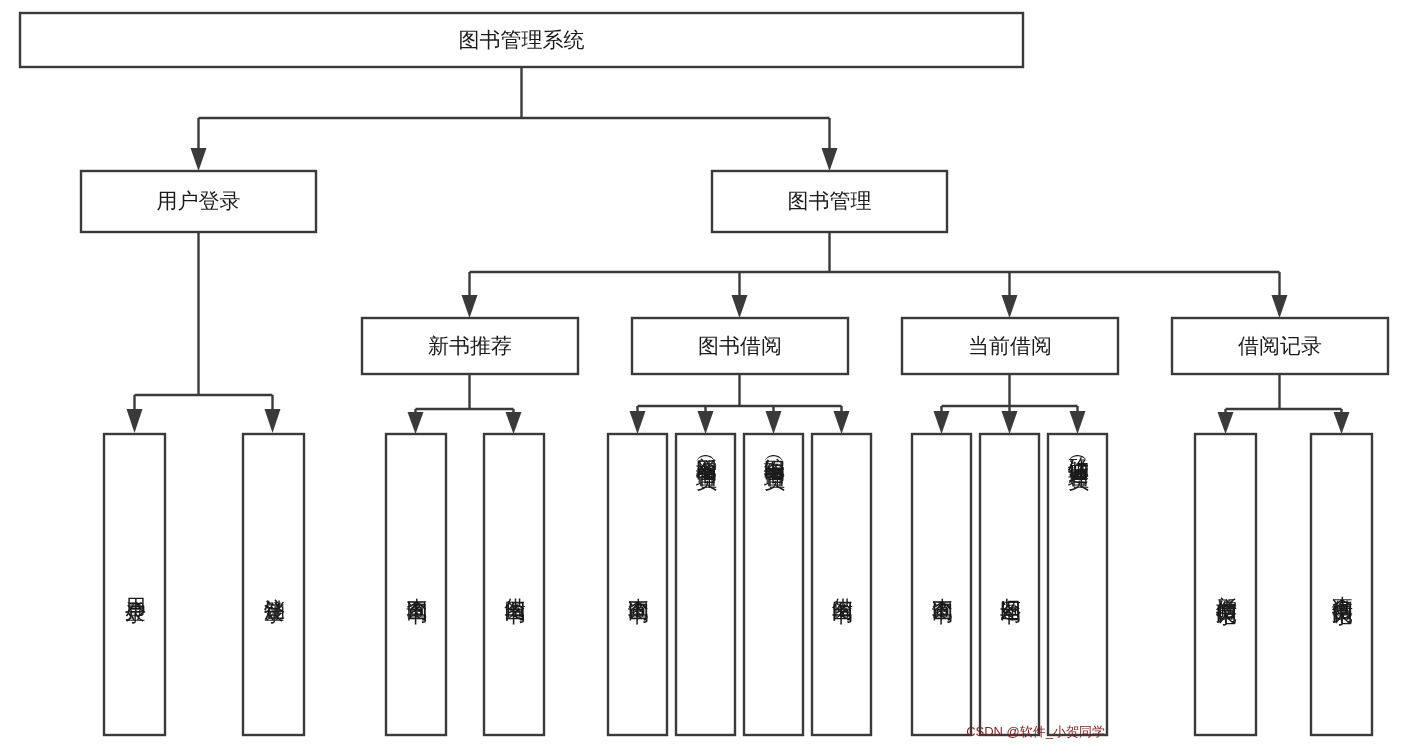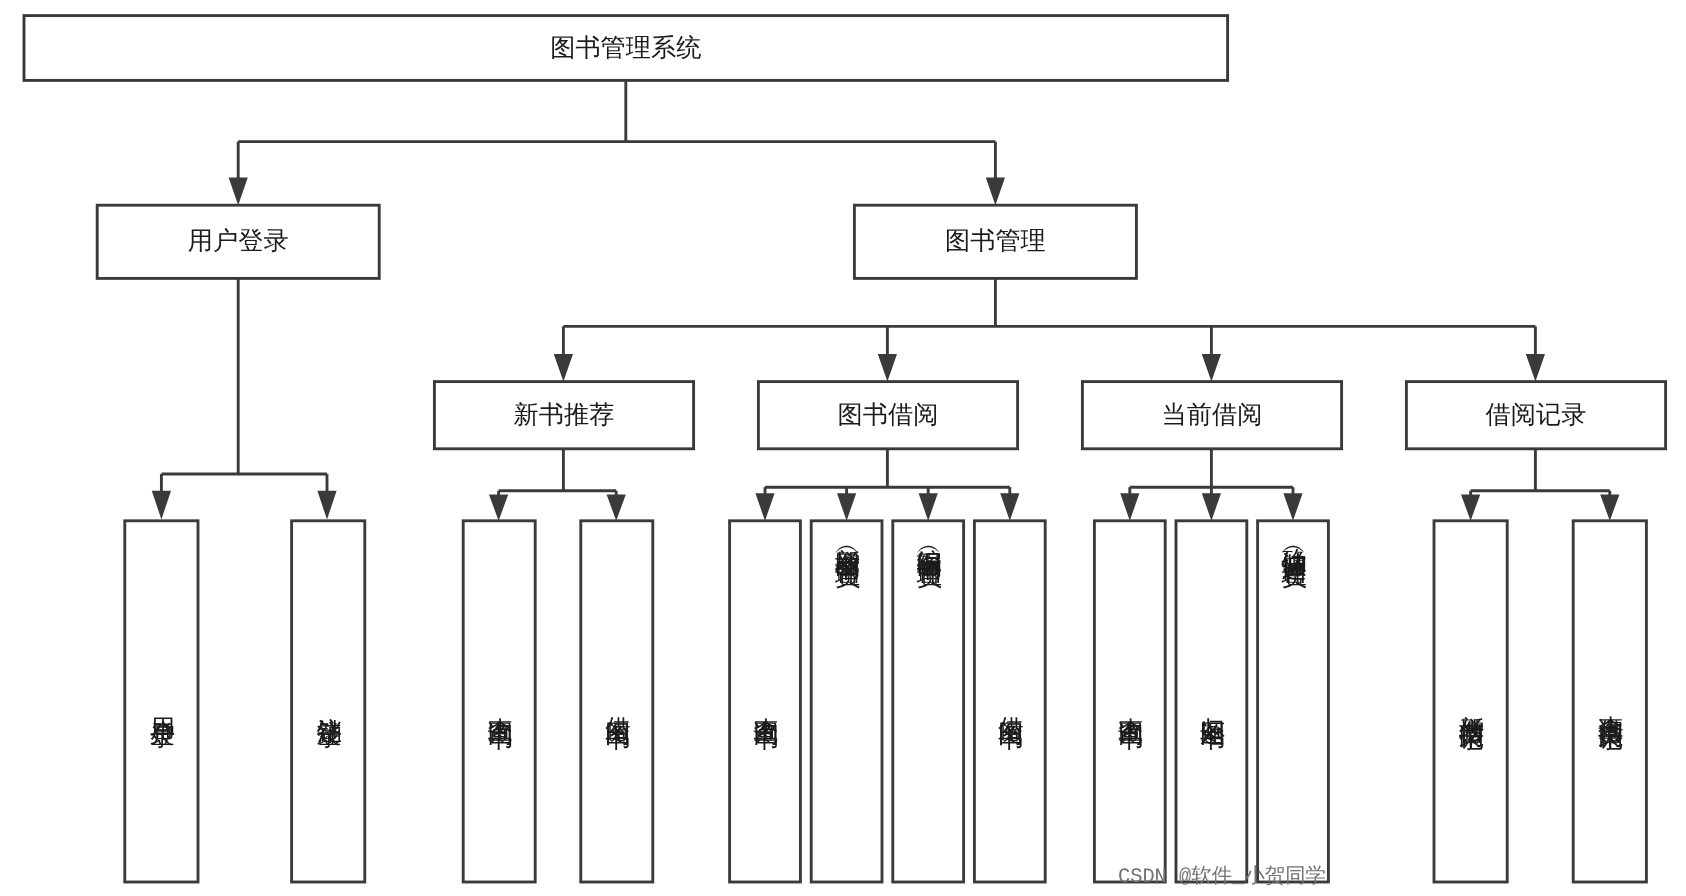--- a/index.html
+++ b/index.html
@@ -61,23 +61,23 @@
     letter-spacing: 2px;
     text-align: left;
     white-space: nowrap;
     pointer-events: none;
     display: block;
   }
   .watermark {
     position: absolute;
     right: 10px;
     bottom: 6px;
-    font-family: Liberation Mono, monospace;
-    font-size: 17px;
-    color: #737373;
+    font-family: Liberation Sans, sans-serif;
+    font-size: 13px;
+    color: #7f1d1d;
     white-space: nowrap;
     user-select: none;
   }
 </style>
 </head>
 <body>
 
 <div id="diagram-root">
 
   <svg id="tree-svg" viewBox="0 0 1405 747">

